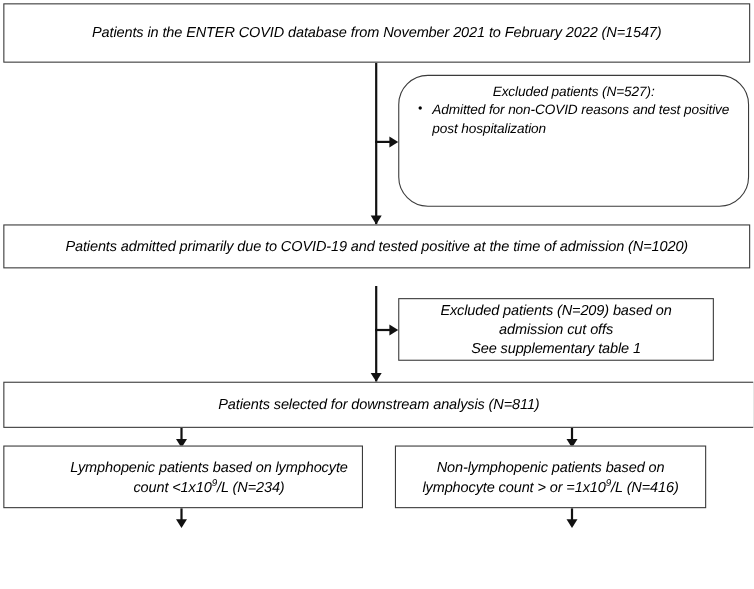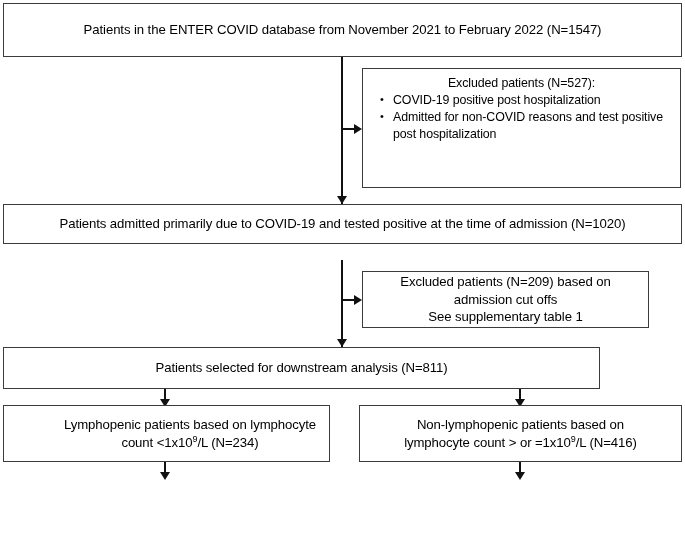--- a/index.html
+++ b/index.html
@@ -24,20 +24,21 @@
     border: 1.5px solid #3b3b3b;
     background: #ffffff;
     display: flex;
     align-items: center;
     justify-content: center;
     text-align: center;
     font-size: 13.2px;
     line-height: 1.32;
     color: #000000;
     letter-spacing: -0.1px;
+    font-style: italic;
   }
   .box .inner {
     width: 100%;
     padding: 0 6px;
     box-sizing: border-box;
   }
   
   .box.bulleted {
     display: block;
     padding: 6px 8px 6px 8px;
@@ -121,52 +122,51 @@
   <div class="line vline" style="left:164px; top:462px; height:16px;"></div>
   <div class="arrowhead arrow-down" style="left:160px; top:472px;"></div>
 
   <div class="line vline" style="left:519px; top:462px; height:16px;"></div>
   <div class="arrowhead arrow-down" style="left:515px; top:472px;"></div>
 
   <div class="box" style="left:3px; top:3px; width:679px; height:54px;">
     <div class="inner">Patients in the ENTER COVID database from November 2021 to February 2022 (N=1547)</div>
   </div>
 
-  <div class="box bulleted" style="left:362px; top:68px; width:319px; height:120px;">
+  <div class="box bulleted" style="left:362px; top:68px; width:319px; height:120px;border-radius:27px;">
     <div class="heading">Excluded patients (N=527):</div>
     <ul>
-      <li>COVID-19 positive post hospitalization</li>
       <li>Admitted for non-COVID reasons and test positive post hospitalization</li>
     </ul>
   </div>
 
   <div class="box" style="left:3px; top:204px; width:679px; height:40px;">
     <div class="inner">Patients admitted primarily due to COVID-19 and tested positive at the time of admission (N=1020)</div>
   </div>
 
   <div class="box" style="left:362px; top:271px; width:287px; height:57px;">
     <div class="inner">
       <div>Excluded patients (N=209) based on</div>
       <div>admission cut offs</div>
       <div>See supplementary table 1</div>
     </div>
   </div>
 
-  <div class="box" style="left:3px; top:347px; width:597px; height:42px;">
+  <div class="box" style="left:3px; top:347px; width:683px; height:42px;">
     <div class="inner">Patients selected for downstream analysis (N=811)</div>
   </div>
 
   <div class="box" style="left:3px; top:405px; width:327px; height:57px;padding-left:47px;">
     <div class="inner">
       <div>Lymphopenic patients based on lymphocyte</div>
       <div><span>count &lt;1x10</span><sup>9</sup><span>/L (N=234)</span></div>
     </div>
   </div>
 
-  <div class="box" style="left:359px; top:405px; width:323px; height:57px;">
+  <div class="box" style="left:359px; top:405px; width:283px; height:57px;">
     <div class="inner">
       <div>Non-lymphopenic patients based on</div>
       <div><span>lymphocyte count &gt; or =1x10</span><sup>9</sup><span>/L (N=416)</span></div>
     </div>
   </div>
 
 
 </div>
 
 </body></html>

